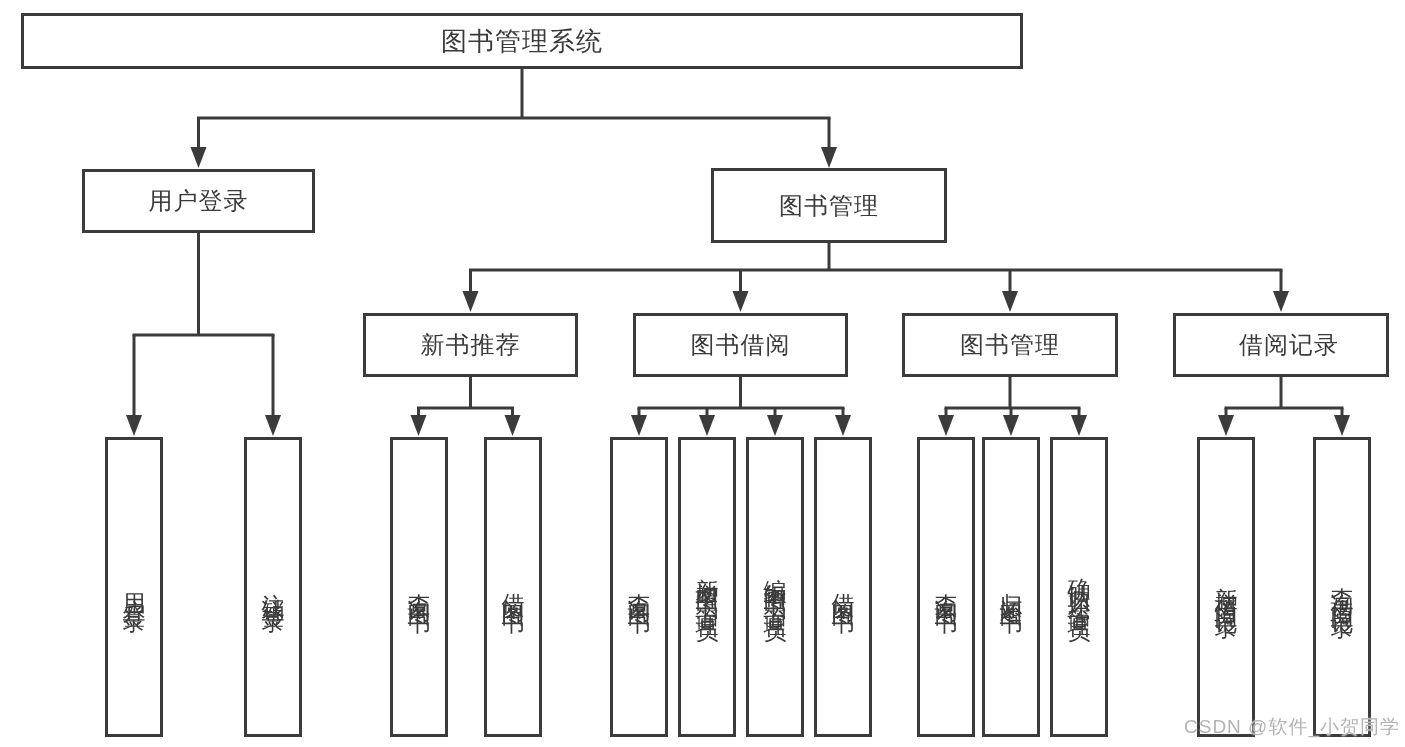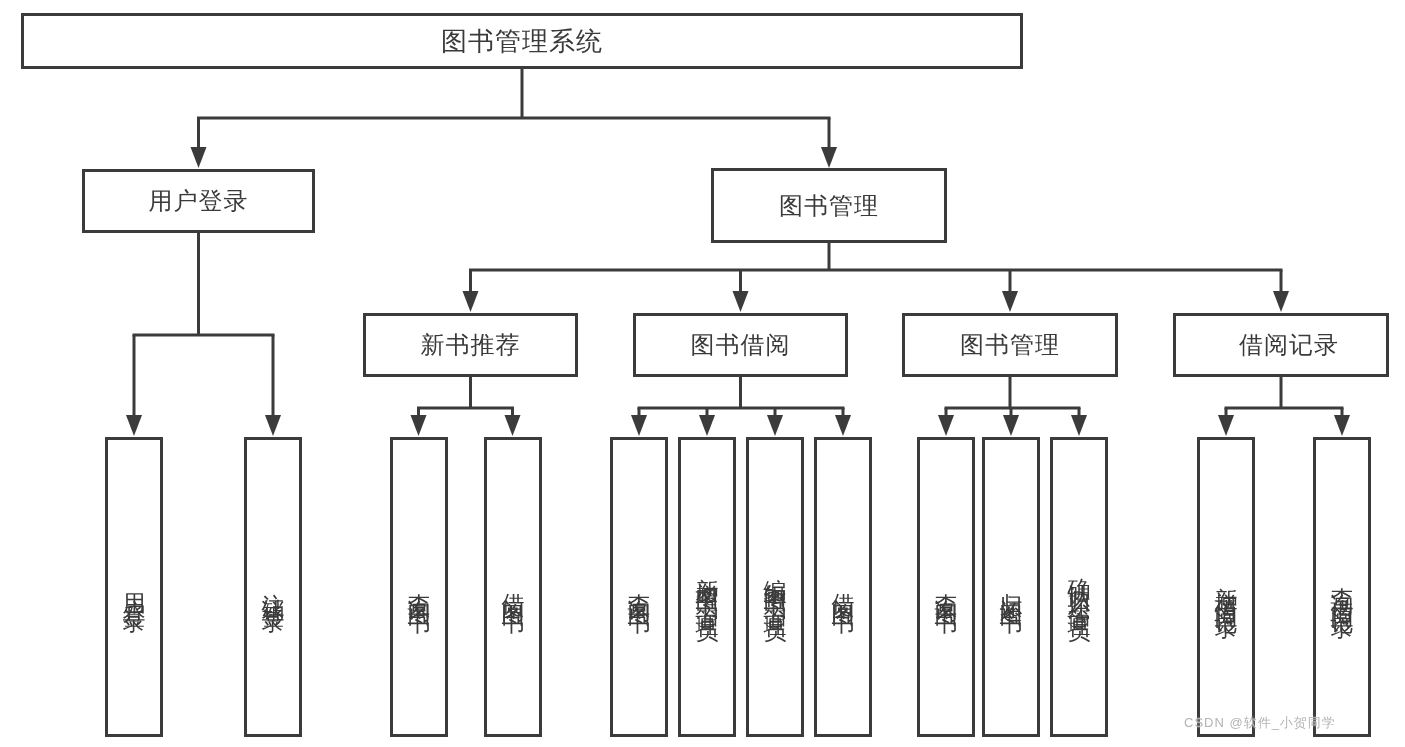--- a/index.html
+++ b/index.html
@@ -28,21 +28,21 @@
   .v-node {
     writing-mode:vertical-rl;
     text-orientation:mixed;
     font-size:23px;
     letter-spacing:6px;
     line-height:1;
   }
   .watermark {
     position:absolute;
     left:1184px; top:714px;
-    font-size:13px;
+    font-size:19px;
     color:#b3b3b3;
     letter-spacing:1px;
     z-index:3;
     white-space:nowrap;
     text-shadow:0 0 2px #ffffff;
   }
 </style>
 </head>
 <body>
 

